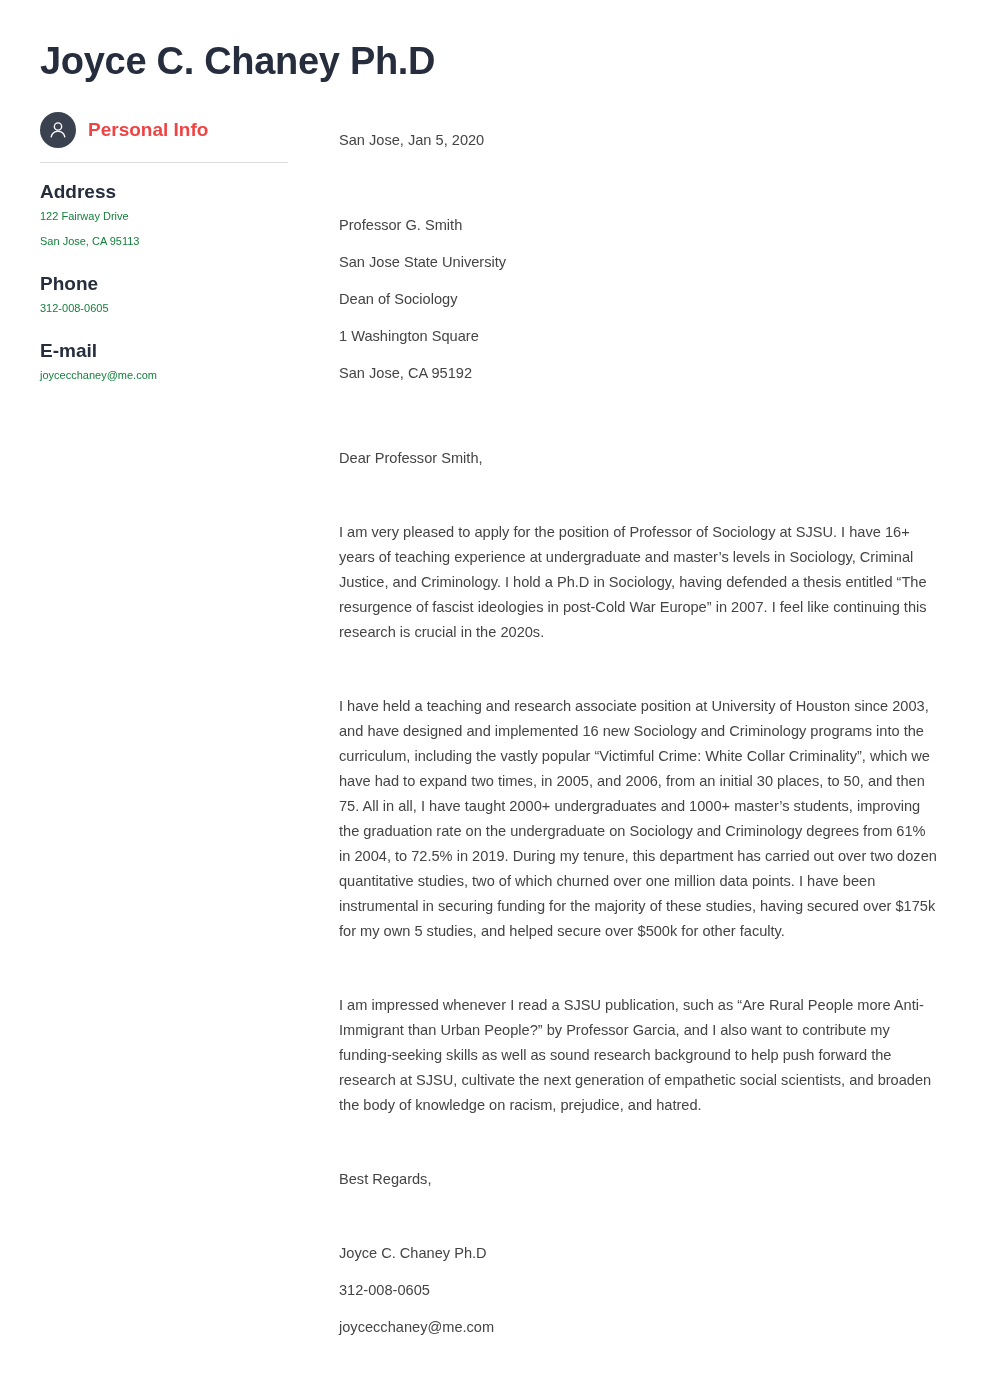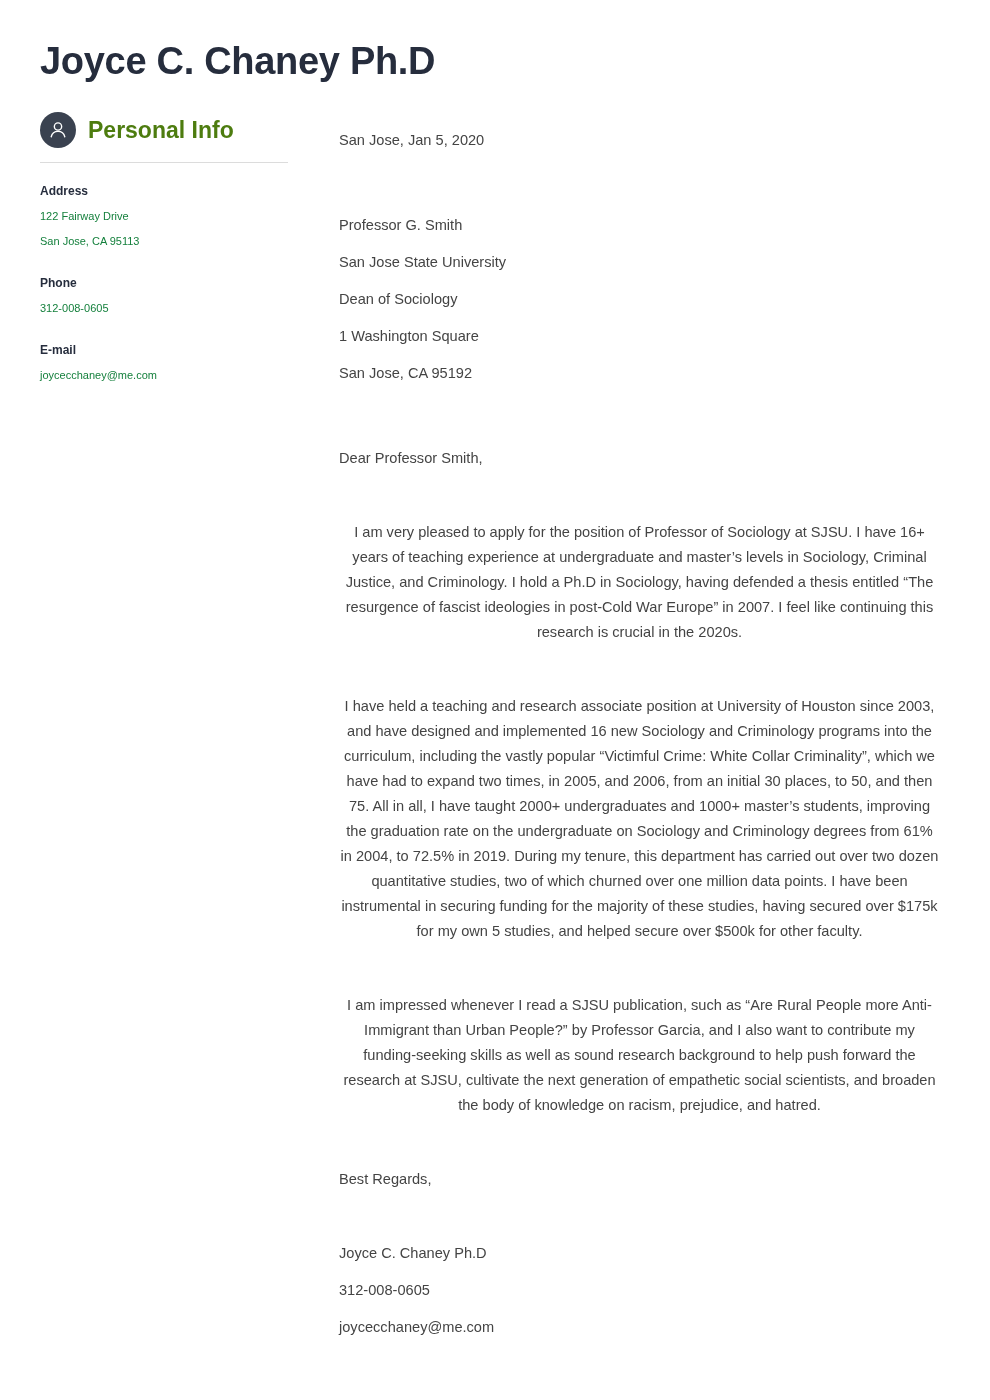--- a/index.html
+++ b/index.html
@@ -55,36 +55,36 @@
     height: 36px;
     border-radius: 50%;
     background: #3a4250;
     flex: 0 0 36px;
     display: flex;
     align-items: center;
     justify-content: center;
   }
   .avatar-badge svg { display: block; }
   .section-title {
-    font-size: 23px;
+    font-size: 19px;
     font-weight: bold;
-    color: #4d7c0f;
+    color: #ef4444;
     line-height: 22px;
     white-space: nowrap;
   }
   .divider {
     height: 1px;
     background: #dcdcdc;
     width: 248px;
     margin-top: 14px;
   }
   .info-block { margin-top: 16px; }
   .info-block + .info-block { margin-top: 17px; }
   .info-label {
-    font-size: 12px;
+    font-size: 19px;
     font-weight: bold;
     color: #262d3d;
     line-height: 25px;
   }
   .info-value {
     font-size: 11px;
     color: #15803d;
     line-height: 25px;
   }
   
@@ -98,21 +98,21 @@
   .letter .line {
     margin: 12px;
     font-size: 14.6px;
     line-height: 25px;
     color: #444444;
   }
   .gap-date { height: 36px; }
   .gap-addr { height: 36px; }
   .gap-sal { height: 25px; }
   .gap-para { height: 25px; }
-  .para { text-align: center; }
+  .para { text-align: left; }
 </style>
 </head>
 <body>
 
 <div class="page">
 
   <h1 class="doc-title">Joyce C. Chaney Ph.D</h1>
 
   <div class="sidebar">
 

